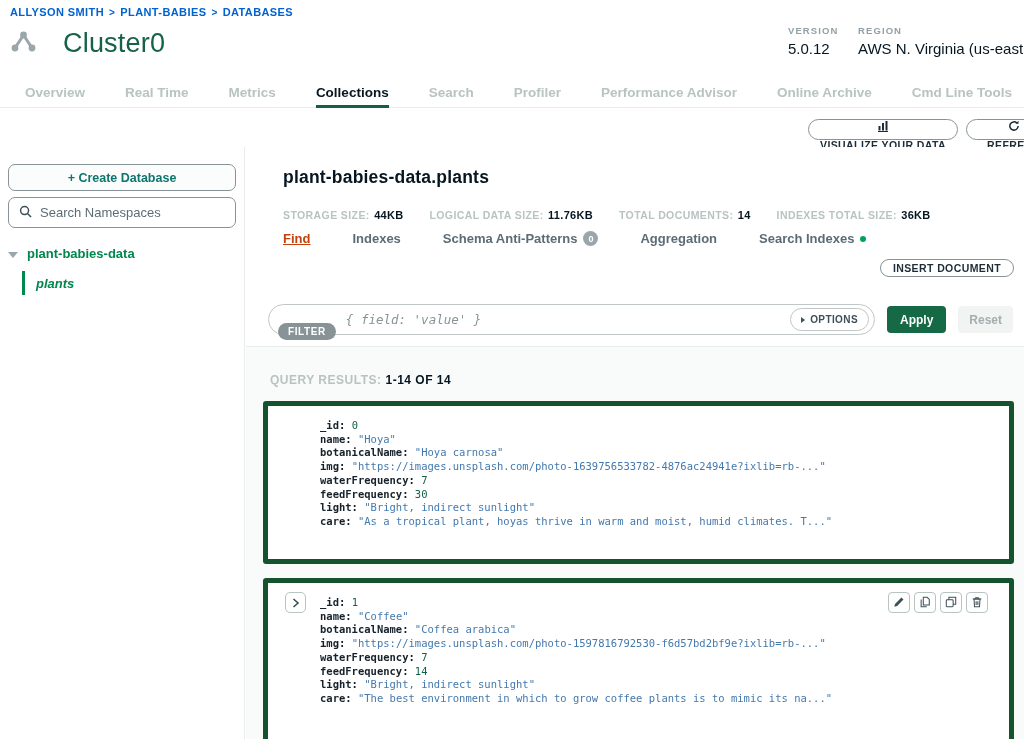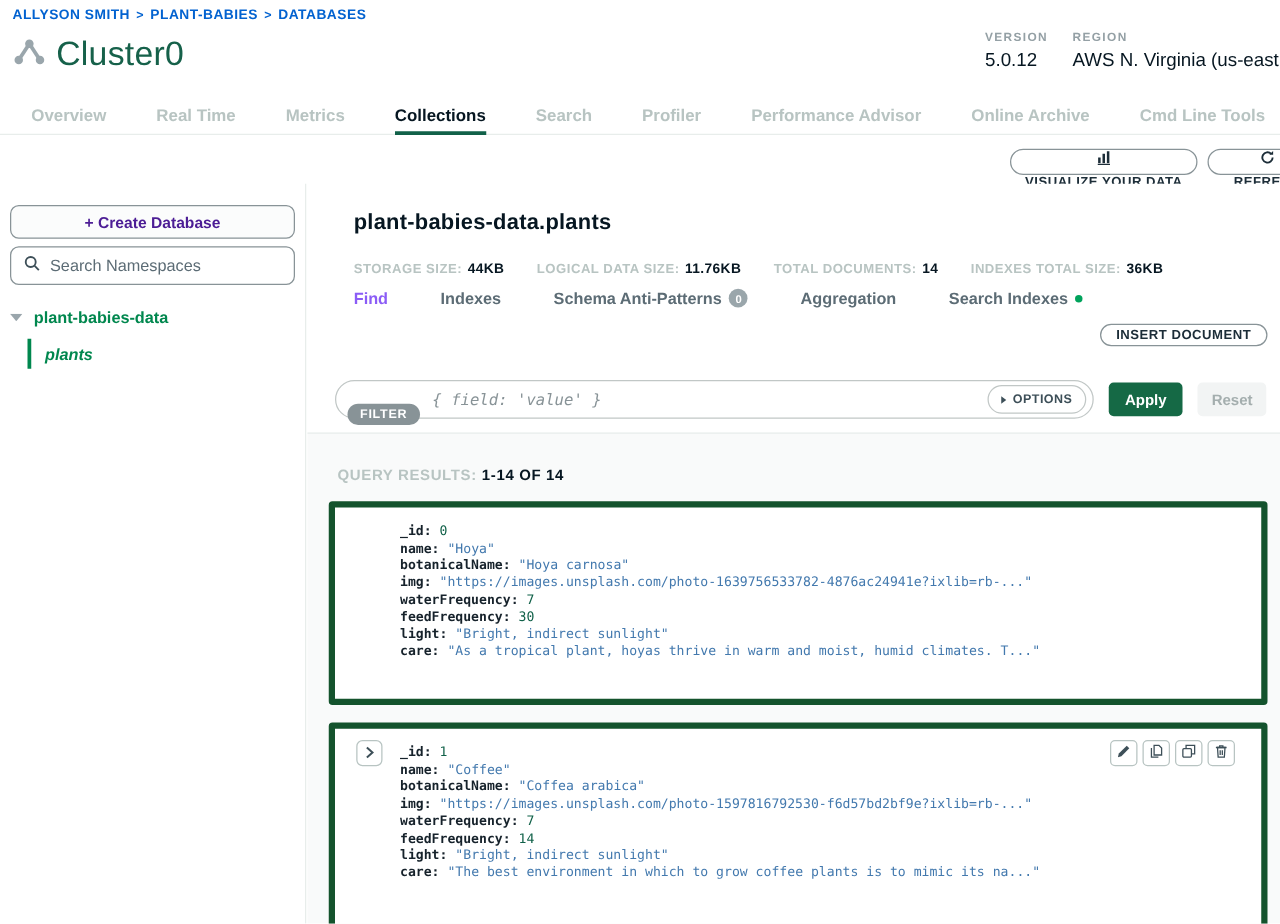--- a/index.html
+++ b/index.html
@@ -6,21 +6,21 @@
   html,body { background:#fff; }
   #app {
     position:relative; width:1024px; height:739px; overflow:hidden;
     background:#fff; font-family:"Liberation Sans", sans-serif; color:#1C2D38;
   }
 
   
   .breadcrumb { position:absolute; left:10px; top:6px; font-size:11px; font-weight:bold;
     letter-spacing:.4px; color:#0262D0; }
   .breadcrumb .sep { margin:0 5px; font-size:10px; }
-  .cluster-row { position:absolute; left:10px; top:28px; display:flex; align-items:center; gap:8px; }
+  .cluster-row { position:absolute; left:10px; top:28px; display:flex; align-items:center; gap:26px; }
   .cluster-name { font-size:27px; font-weight:400; color:#16614A; letter-spacing:.2px; }
   .meta-block { position:absolute; top:25px; }
   .meta-block .meta-label { font-size:9.5px; color:#94A0A5; letter-spacing:1.1px; font-weight:bold; }
   .meta-block .meta-value { font-size:15px; color:#061621; margin-top:4px; white-space:nowrap; }
   #version-block { left:788px; }
   #region-block { left:858px; }
 
   
   .tabs { position:absolute; left:0; top:81px; width:100%; height:27px;
     border-bottom:1px solid #E8EDEB; display:flex; gap:40px; padding-left:25px; }
@@ -39,21 +39,21 @@
     padding:0 11px; font-size:10.5px; font-weight:bold; letter-spacing:.4px; color:#1C2D38;
     cursor:pointer; white-space:nowrap;flex-direction:column; }
   #visualize-btn { left:808px; }
   #refresh-btn { left:966px; width:95px; }
 
   
   .sidebar { position:absolute; left:0; top:147px; width:245px; bottom:0;
     border-right:1px solid #E8EDEB; background:#fff; }
   .create-db-btn { position:absolute; left:8px; top:17px; width:228px; height:27px;
     border:1px solid #889397; border-radius:7px; background:#FBFCFC; font-size:12.5px;
-    font-weight:bold; color:#4c1d95; display:flex; align-items:center; justify-content:center;
+    font-weight:bold; color:#0f766e; display:flex; align-items:center; justify-content:center;
     cursor:pointer; font-family:"Liberation Sans",sans-serif; }
   .search-box { position:absolute; left:8px; top:50px; width:228px; height:31px;
     border:1px solid #889397; border-radius:7px; background:#fff; display:flex;
     align-items:center; padding:0 10px; gap:8px; }
   .search-box input { border:none; outline:none; flex:1; font-size:13px; color:#3D4F58;
     font-family:"Liberation Sans",sans-serif; background:transparent; }
   .search-box input::placeholder { color:#5C6C75; }
   .tree-db { position:absolute; left:8px; top:97px; display:flex; align-items:center; gap:9px;
     cursor:pointer; }
   .tree-db .db-label { font-size:13px; font-weight:bold; color:#00874E; }
@@ -65,21 +65,21 @@
   
   .main { position:absolute; left:246px; top:147px; right:0; bottom:0; background:#fff; }
   .coll-title { position:absolute; left:37px; top:20px; font-size:17.5px; font-weight:bold;
     color:#061621; letter-spacing:.2px; }
   .stats-row { position:absolute; left:37px; top:58px; display:flex; gap:26px; white-space:nowrap; }
   .stat .stat-label { font-size:10.5px; color:#B8C4C2; font-weight:bold; letter-spacing:.4px; }
   .stat .stat-value { font-size:11px; color:#061621; font-weight:bold; letter-spacing:.3px; }
   .subtabs { position:absolute; left:37px; top:84px; display:flex; gap:42px; align-items:center; }
   .subtab { font-size:13px; font-weight:bold; color:#5C6C75; cursor:pointer; display:flex;
     align-items:center; gap:6px; white-space:nowrap; }
-  .subtab.active { color:#8b5cf6; }
+  .subtab.active { color:#c2410c;text-decoration:underline; }
   .badge { width:15px; height:15px; border-radius:50%; background:#9AA6AB; color:#fff;
     font-size:9px; font-weight:bold; display:flex; align-items:center; justify-content:center; }
   .green-dot { width:6px; height:6px; border-radius:50%; background:#00A35C; display:inline-block; }
 
   .insert-btn { position:absolute; right:10px; top:112px; height:18px; background:#fff;
     border:1px solid #889397; border-radius:11px; font-size:10.5px; font-weight:bold;
     letter-spacing:.4px; color:#1C2D38; padding:0 12px; cursor:pointer;
     font-family:"Liberation Sans",sans-serif; }
 
   .filter-row { position:absolute; left:22px; top:157px; right:11px; display:flex;

